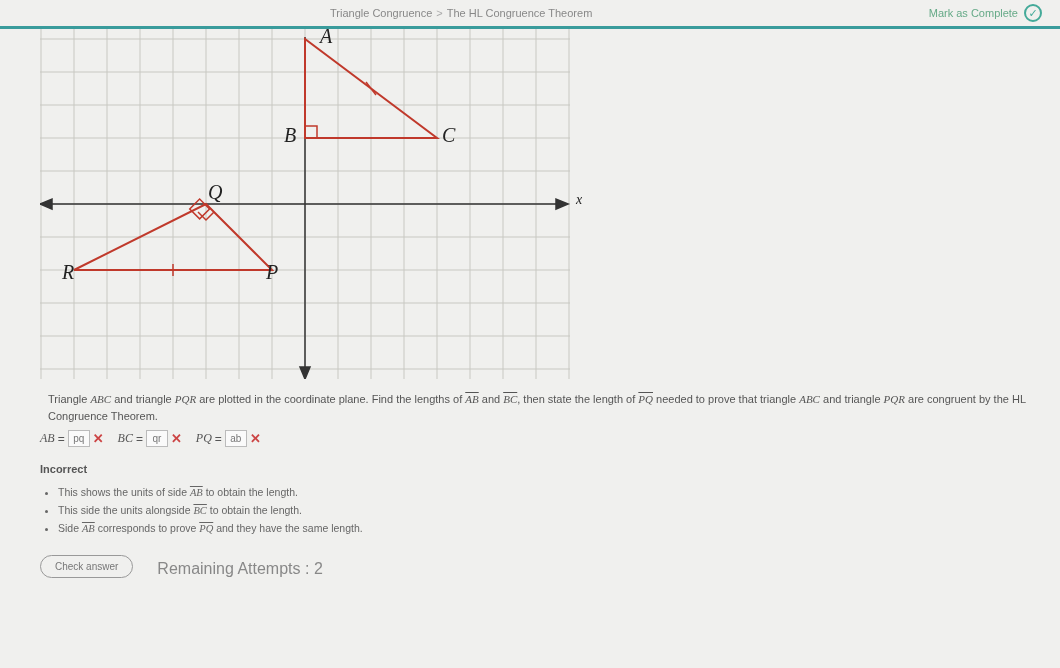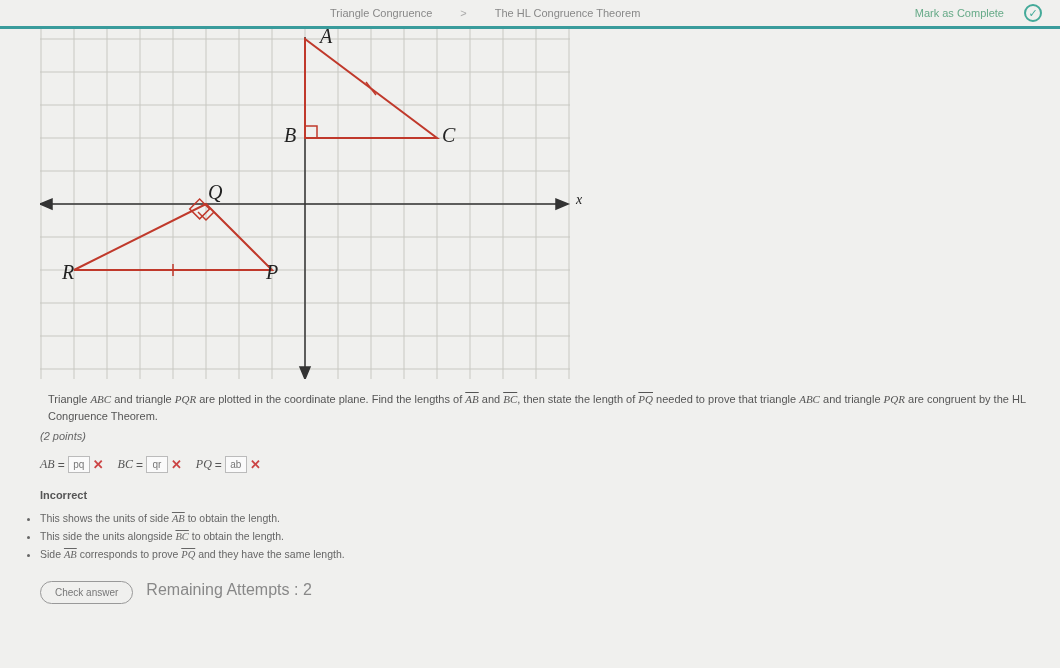--- a/index.html
+++ b/index.html
@@ -14,23 +14,23 @@
   }
   .header {
     display: flex;
     align-items: center;
     justify-content: space-between;
     padding: 4px 18px 4px 0;
     font-size: 11px;
     color: #888;
     border-bottom: 3px solid #3a9c9c;
   }
-  .breadcrumb { display: flex; gap: 28px; align-items: center; margin-left: 330px;}
+  .breadcrumb { display: flex; gap: 4px; align-items: center; margin-left: 330px;}
   .breadcrumb span.sep { color: #aaa; }
-  .mark-complete { display: flex; align-items: center; gap: 20px; color: #6a8; font-size: 11px; margin-left: 10px;}
+  .mark-complete { display: flex; align-items: center; gap: 6px; color: #6a8; font-size: 11px; margin-left: 10px;}
   .check-circle {
     width: 18px; height: 18px; border: 2px solid #4a9; border-radius: 50%;
     display: inline-flex; align-items: center; justify-content: center;
     color: #4a9; font-size: 11px;
   }
   .content { padding: 0 18px 10px 40px; }
   .graph-wrap { position: relative; width: 530px; height: 350px; margin-bottom: 12px; }
   svg.graph { position: absolute; top: 0; left: 0; }
   .vlabel {
     position: absolute; font-family: 'Times New Roman', serif; font-style: italic;
@@ -41,22 +41,22 @@
   .overline { text-decoration: overline; font-style: italic; font-family: 'Times New Roman', serif;}
   .points { font-style: italic; font-size: 11px; color: #666; margin-bottom: 14px; }
   .answer-row { display: flex; gap: 14px; align-items: center; margin-bottom: 16px; font-size: 12px;}
   .answer-item { display: flex; align-items: center; gap: 3px;}
   .answer-box {
     border: 1px solid #bbb; padding: 2px 4px; font-size: 10px; color: #777;
     background: #fafafa; min-width: 22px; text-align: center;
   }
   .xmark { color: #c44; font-weight: bold; font-size: 13px;}
   .incorrect { font-weight: bold; color: #555; font-size: 11px; margin-bottom: 9px;}
-  .feedback-list { list-style: disc; font-size: 10.5px; color: #666; line-height: 1.6;}
-  .footer-row { display: flex; align-items: flex-start; gap: 13px; margin-top: 18px;}
+  .feedback-list { list-style: disc; margin-left: 18px; font-size: 10.5px; color: #666; line-height: 1.6;}
+  .footer-row { display: flex; align-items: flex-end; gap: 24px; margin-top: 18px;}
   .check-btn {
     border: 1px solid #999; border-radius: 14px; padding: 5px 14px;
     font-size: 10px; color: #777; background: transparent; cursor: pointer;
   }
   .attempts { font-size: 16px; color: #888;}
 </style>
 </head>
 <body>
 
 <div class="header">
@@ -139,21 +139,20 @@
     <div class="vlabel" style="left:402px; top:95px;">C</div>
     <div class="vlabel" style="left:22px; top:232px;">R</div>
     <div class="vlabel" style="left:168px; top:152px;">Q</div>
     <div class="vlabel" style="left:226px; top:232px;">P</div>
     <div class="vlabel" style="left:536px; top:163px; font-size:14px;">x</div>
   </div>
 
   <div class="question-text">
     <span>Triangle </span><span class="math">ABC</span><span> and triangle </span><span class="math">PQR</span><span> are plotted in the coordinate plane. Find the lengths of </span><span class="overline">AB</span><span> and </span><span class="overline">BC</span><span>, then state the length of </span><span class="overline">PQ</span><span> needed to prove that triangle </span><span class="math">ABC</span><span> and triangle </span><span class="math">PQR</span><span> are congruent by the HL Congruence Theorem.</span>
   </div>
-  <div class="points">(2 points)</div>
 
   <div class="answer-row">
     <div class="answer-item">
       <span class="math">AB</span>
       <span>=</span>
       <span class="answer-box">pq</span>
       <span class="xmark">✕</span>
     </div>
     <div class="answer-item">
       <span class="math">BC</span>

